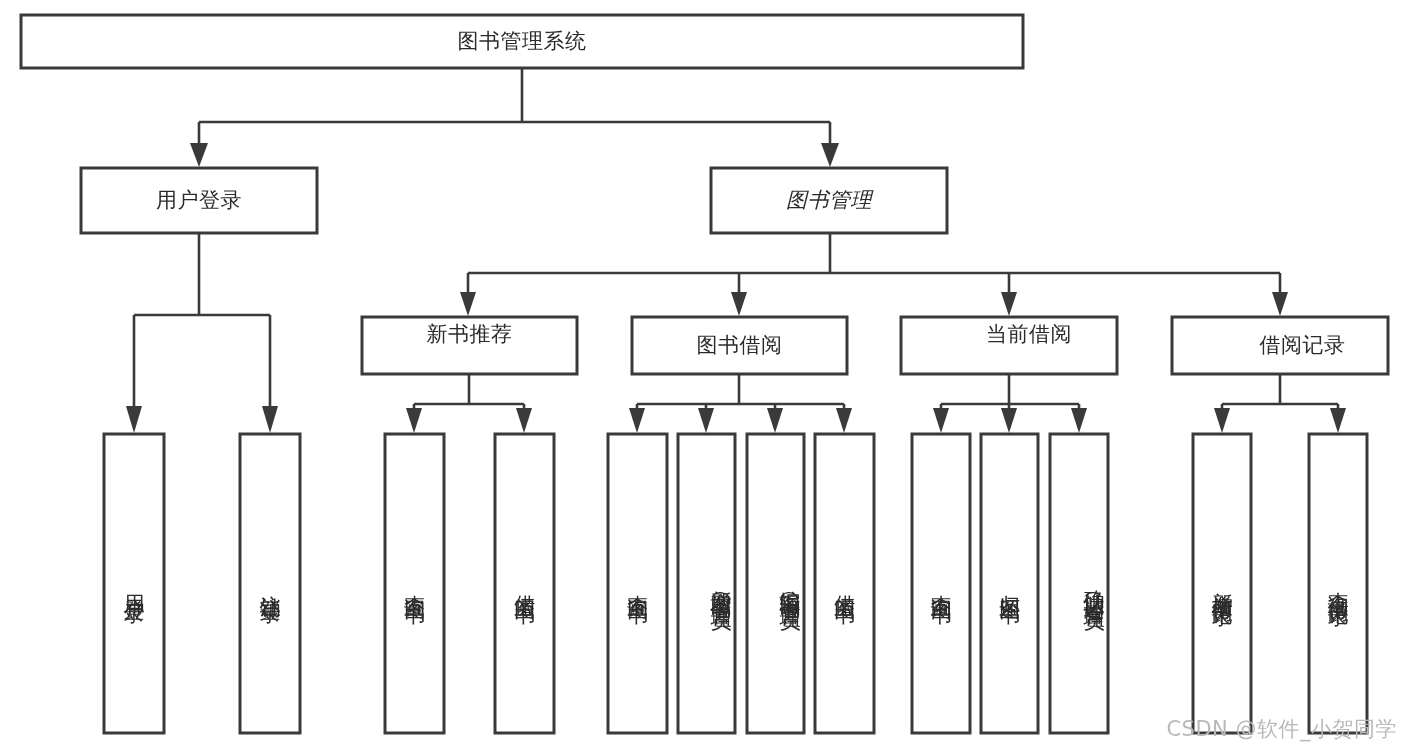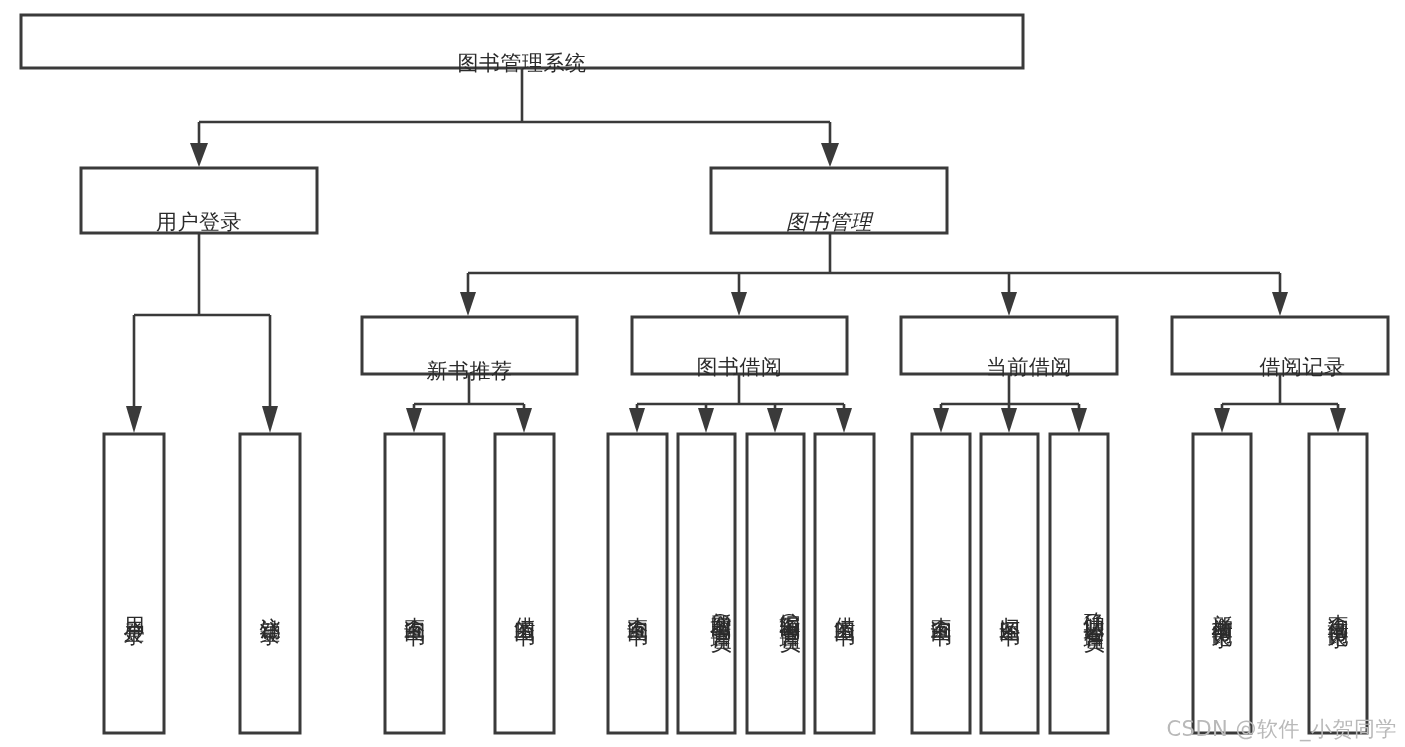--- a/index.html
+++ b/index.html
@@ -72,21 +72,20 @@
     padding-top: 6px;
     box-sizing: border-box;
   }
   .node-label.vert.centered {
     align-items: center;
     padding-top: 0;
   }
   .node-box {
     position: absolute;
     box-sizing: border-box;
-    margin-top: 22px;
   }
   #watermark {
     position: absolute;
     right: 8px;
     bottom: 4px;
     font-size: 21px;
     color: #b9b9b9;
     font-family: "DejaVu Sans", "Liberation Sans", sans-serif;
     letter-spacing: 0.5px;
     white-space: nowrap;
@@ -190,23 +189,23 @@
     <rect class="node-rect-thin" x="1193" y="434" width="58" height="299"></rect>
     <rect class="node-rect-thin" x="1309" y="434" width="58" height="299"></rect>
 
   </svg>
 
   <div class="node-box node-label horiz" style="left:21px; top:15px; width:1002px; height:53px;">图书管理系统</div>
 
   <div class="node-box node-label horiz" style="left:81px; top:168px; width:236px; height:65px;">用户登录</div>
   <div class="node-box node-label horiz" style="left:711px; top:168px; width:236px; height:65px;font-style:italic;">图书管理</div>
 
-  <div class="node-box node-label horiz" style="left:362px; top:321px; width:215px; height:57px;">新书推荐</div>
+  <div class="node-box node-label horiz" style="left:362px; top:306px; width:215px; height:57px;">新书推荐</div>
   <div class="node-box node-label horiz" style="left:632px; top:317px; width:215px; height:57px;">图书借阅</div>
-  <div class="node-box node-label horiz" style="left:901px; top:317px; width:256px; height:57px;">当前借阅</div>
+  <div class="node-box node-label horiz" style="left:901px; top:306px; width:256px; height:57px;">当前借阅</div>
   <div class="node-box node-label horiz" style="left:1172px; top:317px; width:216px; height:57px;padding-left:45px;">借阅记录</div>
 
   <div class="node-box node-label vert centered" style="left:104px; top:434px; width:60px; height:299px;">用户登录</div>
   <div class="node-box node-label vert centered" style="left:240px; top:434px; width:60px; height:299px;">注销登录</div>
 
   <div class="node-box node-label vert centered" style="left:385px; top:434px; width:59px; height:299px;">查询图书</div>
   <div class="node-box node-label vert centered" style="left:495px; top:434px; width:59px; height:299px;">借阅图书</div>
 
   <div class="node-box node-label vert centered" style="left:608px; top:434px; width:59px; height:299px;">查询图书</div>
   <div class="node-box node-label vert" style="left:678px; top:434px; width:57px; height:299px;">新增图书（管理员）</div>

